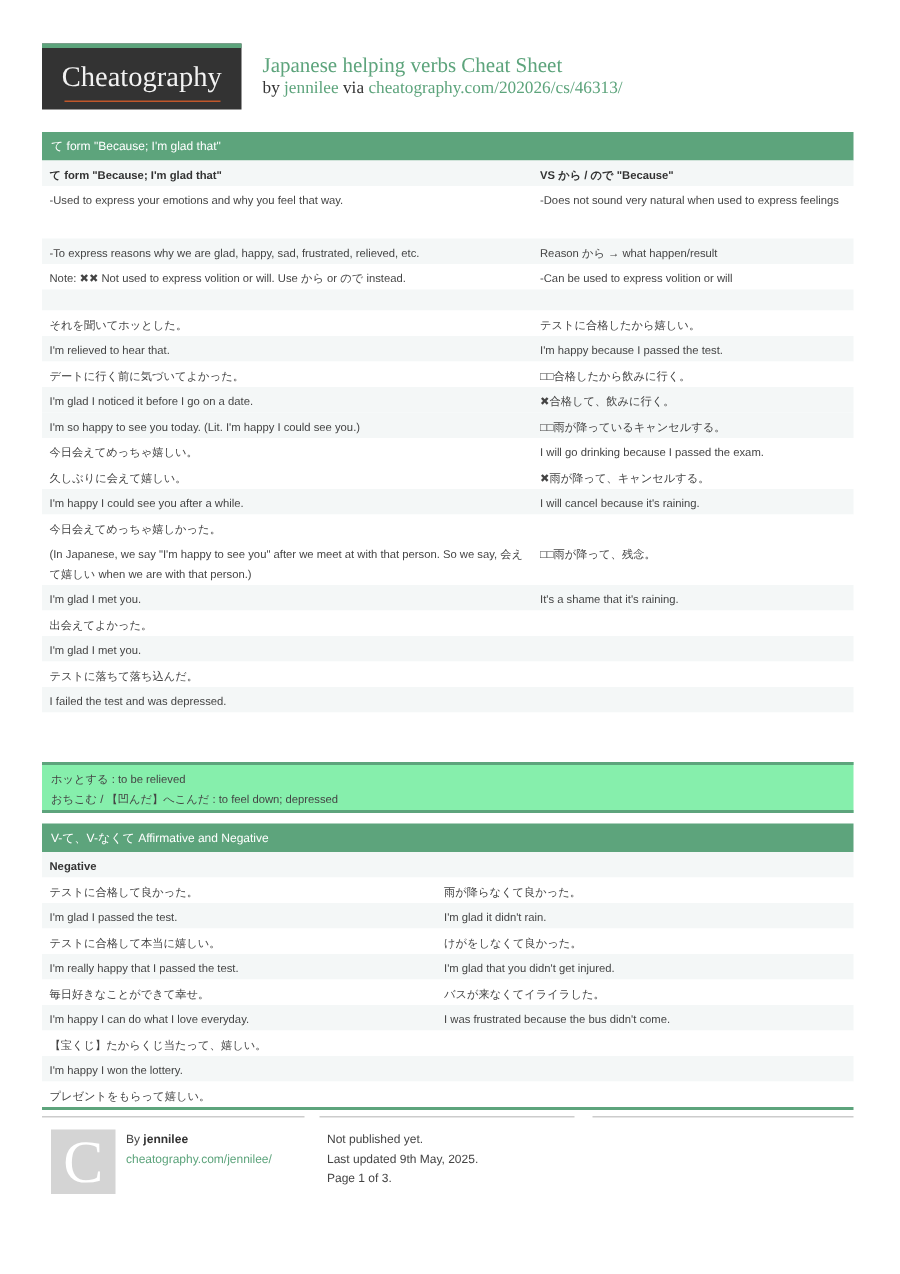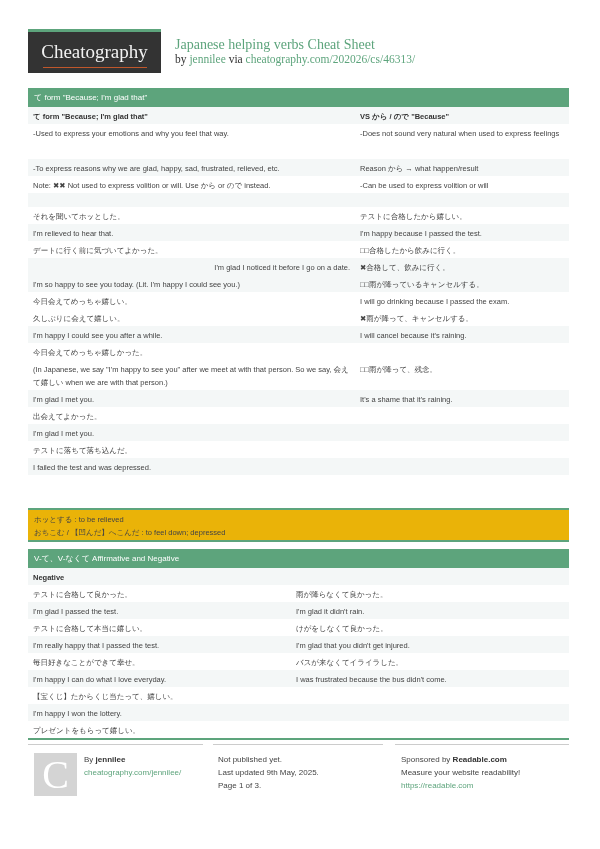--- a/index.html
+++ b/index.html
@@ -12,21 +12,21 @@
   .byline .lnk { color: #5da47c; }
 
   .section { position: absolute; left: 28px; width: 541px; }
   .sec-head { background: #5da47c; color: #fff; font-size: 8px; height: 19px; line-height: 19px; padding-left: 6px; box-sizing: border-box; }
   .tbl { width: 100%; }
   .row { display: flex; font-size: 7.5px; color: #444; }
   .row .c { box-sizing: border-box; padding: 0 5px; }
   .row.alt { background: #f4f7f7; }
   .row.white { background: #fff; }
   .hdr { font-weight: bold; color: #333; }
-  .note-box { position: absolute; left: 28px; width: 541px; background: #eab308; border-top: 2px solid #5da47c; border-bottom: 2px solid #5da47c; box-sizing: border-box; font-size: 7.5px; color: #444; padding: 3px 6px; line-height: 13px; }
+  .note-box { position: absolute; left: 28px; width: 541px; background: #86efac; border-top: 2px solid #5da47c; border-bottom: 2px solid #5da47c; box-sizing: border-box; font-size: 7.5px; color: #444; padding: 3px 6px; line-height: 13px; }
   .sec-bottom { height: 2px; background: #5da47c; }
 
   .footer { position: absolute; top: 744px; left: 28px; width: 541px; height: 60px; font-size: 8px; color: #444; }
   .fline { position: absolute; top: 0; height: 1px; background: #ccc; }
   .avatar { position: absolute; left: 6px; top: 9px; width: 43px; height: 43px; background: #d4d4d4; color: #fff; font-family: "Liberation Serif", "DejaVu Serif", serif; font-size: 40px; text-align: center; line-height: 43px; }
   .fcol { position: absolute; top: 9px; line-height: 13px; }
   .green { color: #5da47c; }
   b { color: #333; }
 </style>
 </head>
@@ -73,21 +73,21 @@
       </div>
       <div class="row alt" style="min-height: 17px;">
         <div class="c" style="width: 327px; padding-top: 3px; line-height: 13px;">I'm relieved to hear that.</div>
         <div class="c" style="flex: 1 1 0%; padding-top: 3px; line-height: 13px;">I'm happy because I passed the test.</div>
       </div>
       <div class="row white" style="min-height: 17px;">
         <div class="c" style="width: 327px; padding-top: 3px; line-height: 13px;">デートに行く前に気づいてよかった。</div>
         <div class="c" style="flex: 1 1 0%; padding-top: 3px; line-height: 13px;">□□合格したから飲みに行く。</div>
       </div>
       <div class="row alt" style="min-height: 17px;">
-        <div class="c" style="width: 327px; padding-top: 3px; line-height: 13px; text-align: right;">I'm glad I noticed it before I go on a date.</div>
+        <div class="c" style="width: 327px; padding-top: 3px; line-height: 13px;">I'm glad I noticed it before I go on a date.</div>
         <div class="c" style="flex: 1 1 0%; padding-top: 3px; line-height: 13px;">✖合格して、飲みに行く。</div>
       </div>
       <div class="row alt" style="min-height: 17px;">
         <div class="c" style="width: 327px; padding-top: 3px; line-height: 13px;">I'm so happy to see you today. (Lit. I'm happy I could see you.)</div>
         <div class="c" style="flex: 1 1 0%; padding-top: 3px; line-height: 13px;">□□雨が降っているキャンセルする。</div>
       </div>
       <div class="row white" style="min-height: 17px;">
         <div class="c" style="width: 327px; padding-top: 3px; line-height: 13px;">今日会えてめっちゃ嬉しい。</div>
         <div class="c" style="flex: 1 1 0%; padding-top: 3px; line-height: 13px;">I will go drinking because I passed the exam.</div>
       </div>
@@ -192,18 +192,13 @@
   <div class="avatar">C</div>
   <div class="fcol" style="left:56px;">
     <div><span>By</span> <b>jennilee</b></div>
     <div class="green">cheatography.com/jennilee/</div>
   </div>
   <div class="fcol" style="left:190px;">
     <div>Not published yet.</div>
     <div>Last updated 9th May, 2025.</div>
     <div>Page 1 of 3.</div>
   </div>
-  <div class="fcol" style="left:373px;">
-    <div><span>Sponsored by</span> <b>Readable.com</b></div>
-    <div>Measure your website readability!</div>
-    <div class="green">https://readable.com</div>
-  </div>
 </div>
 
 </body></html>

